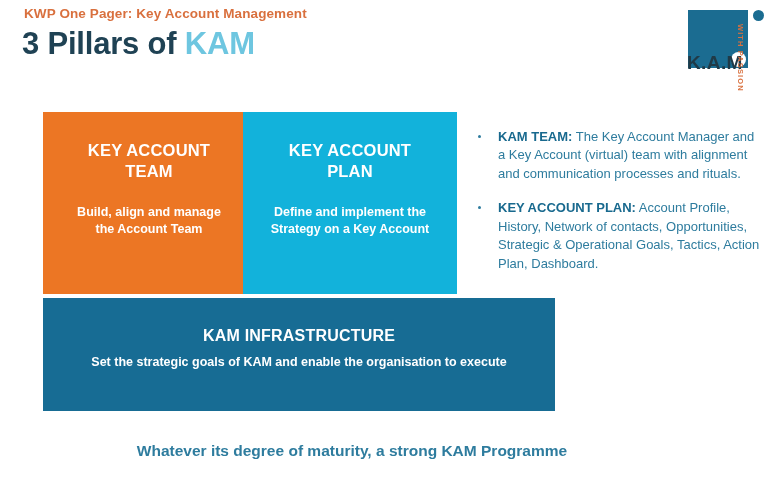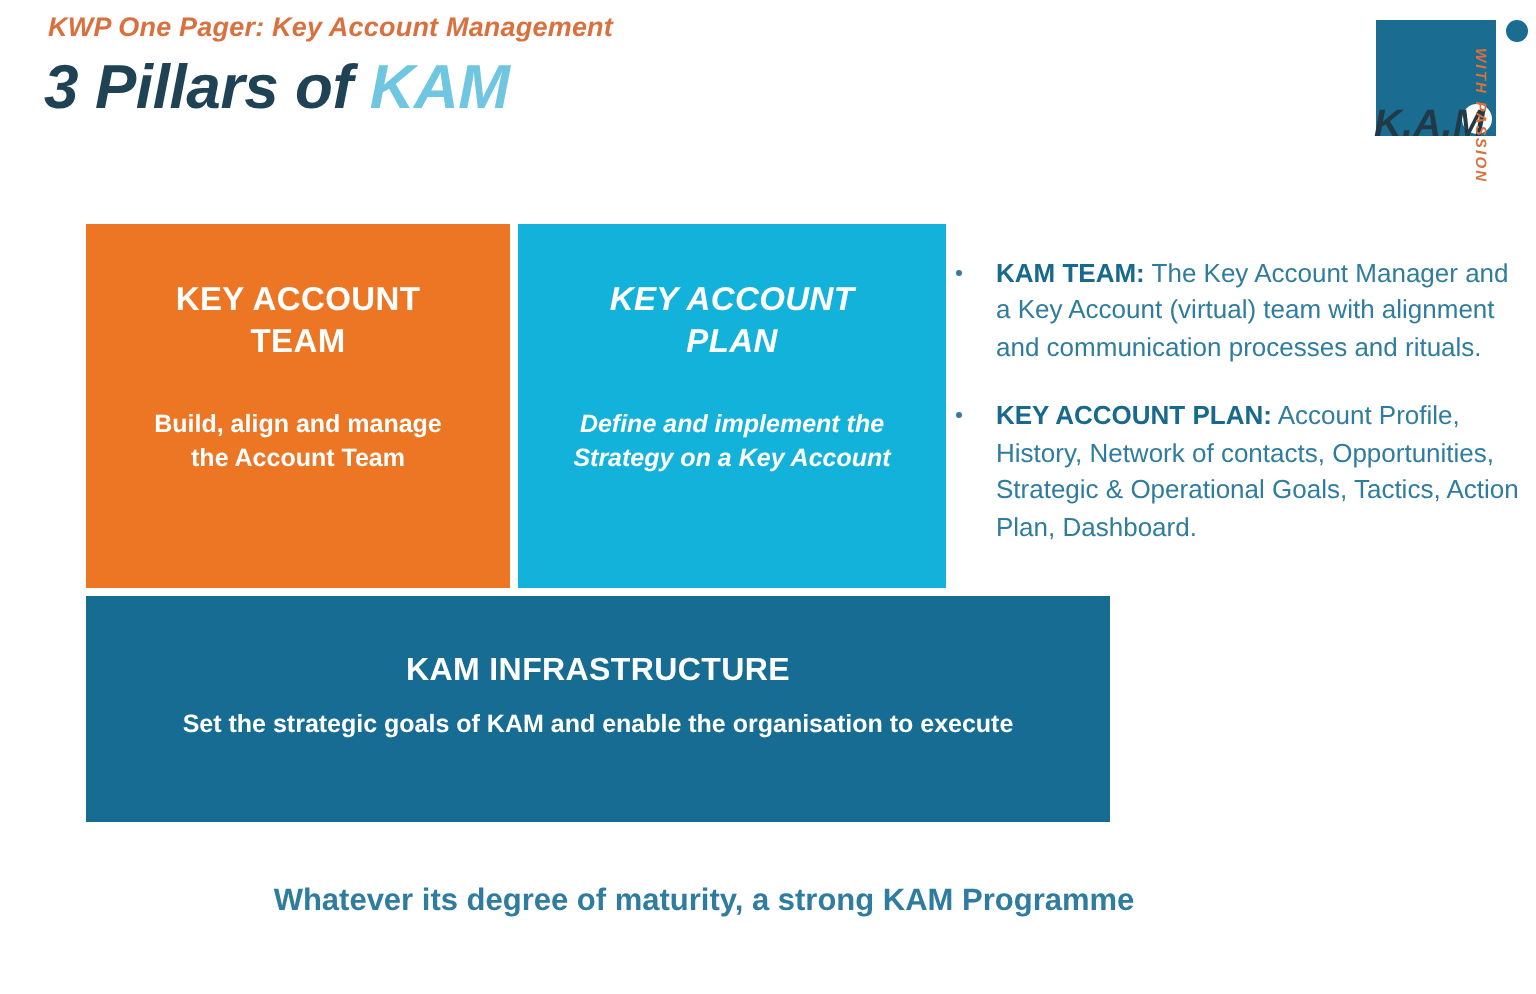--- a/index.html
+++ b/index.html
@@ -15,21 +15,20 @@
     position: relative;
   }
 
   
   #slide-header {
     position: absolute;
     left: 0;
     top: 0;
     width: 684px;
     height: 100px;
-    font-style: italic;
   }
   #eyebrow-title {
     position: absolute;
     left: 24px;
     top: 6px;
     font-size: 13.5px;
     font-weight: bold;
     color: #D9703E;
     letter-spacing: 0.1px;
     white-space: nowrap;
@@ -122,26 +121,25 @@
     padding: 0 24px;
   }
   #pillar-team {
     left: 0;
     top: 0;
     width: 212px;
     height: 182px;
     background: #EC7624;
   }
   #pillar-plan {
-    left: 216px;
+    left: 200px;
     top: 0;
     width: 214px;
     height: 182px;
     background: #12B2DB;
-    font-style: italic;
   }
   #pillar-infrastructure {
     left: 0;
     top: 186px;
     width: 512px;
     height: 113px;
     background: #176C94;
   }
   .pillar-heading {
     font-size: 16.5px;

